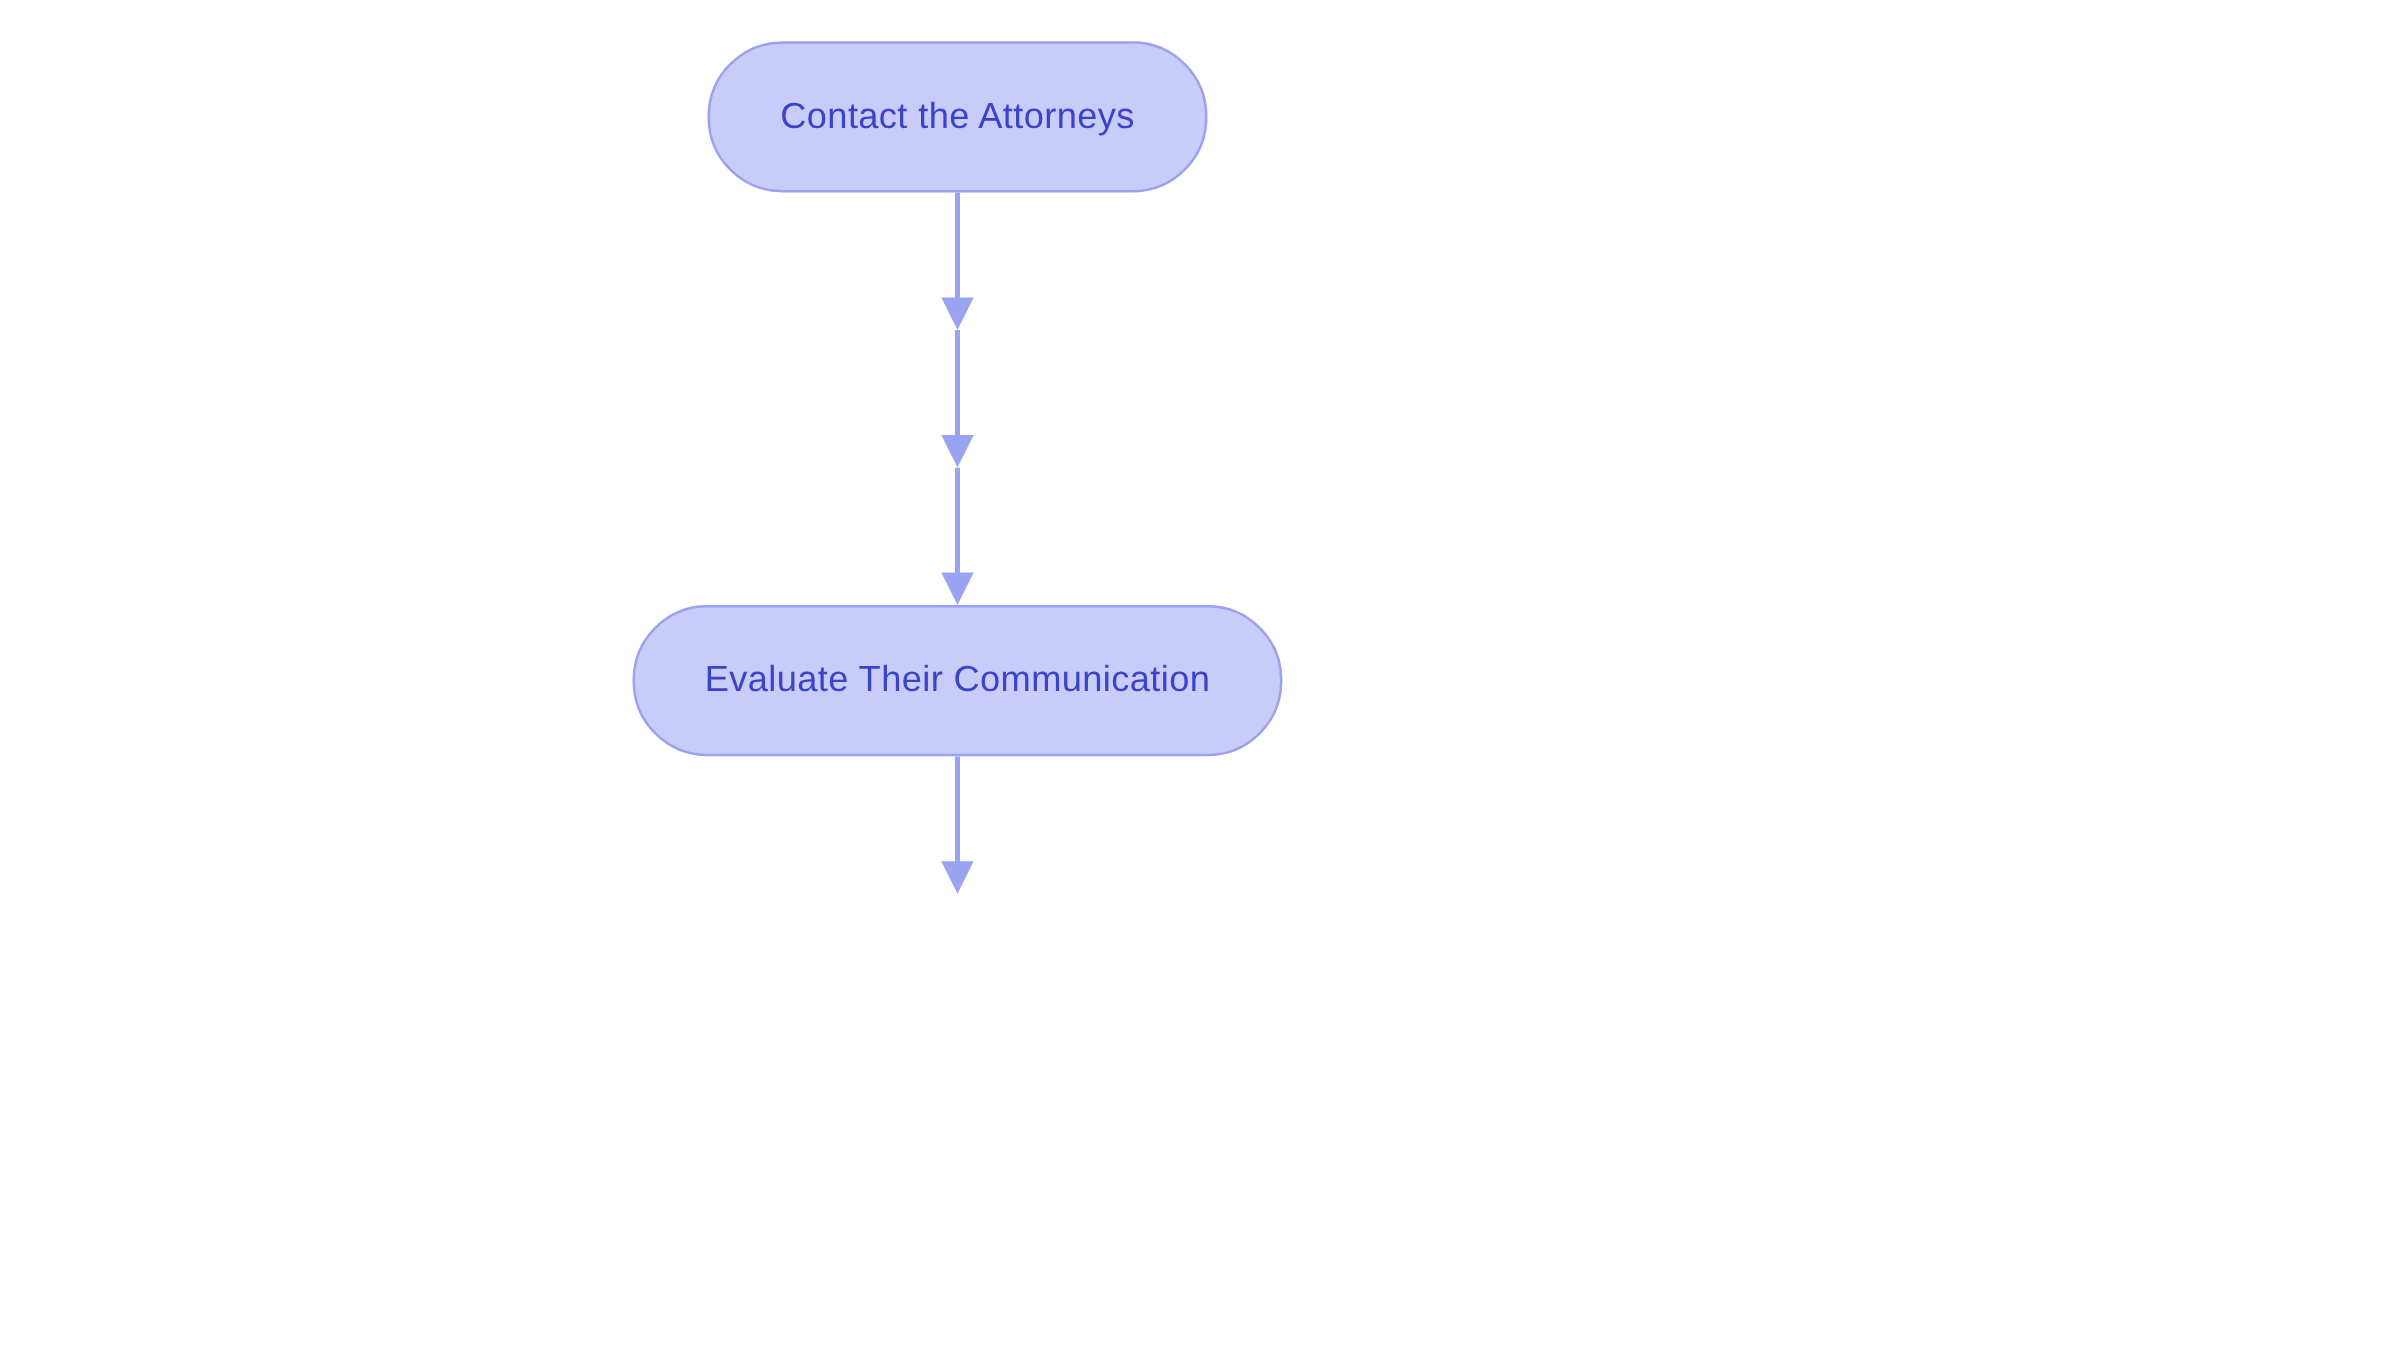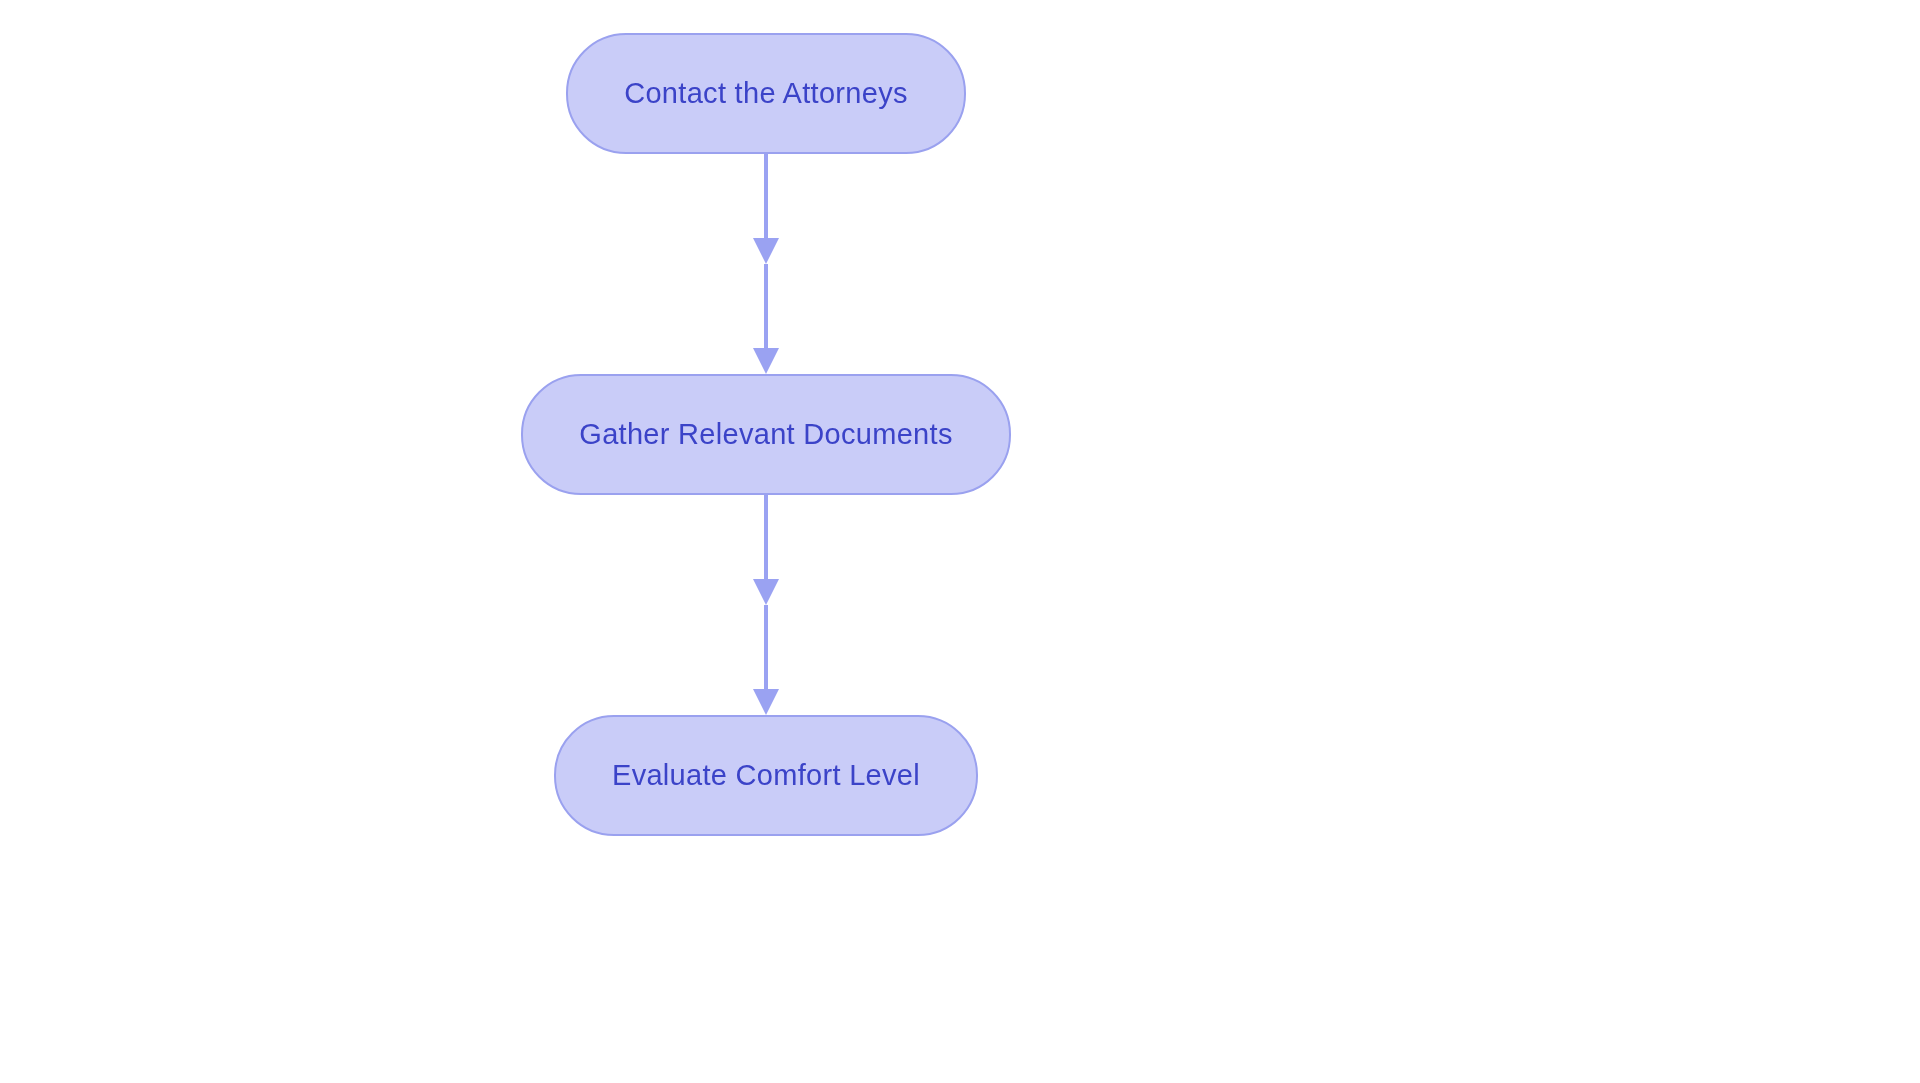--- a/index.html
+++ b/index.html
@@ -70,33 +70,30 @@
       <line x1="15" y1="0" x2="15" y2="86" stroke="currentColor" stroke-width="4"></line>
       <polygon points="2,84 28,84 15,110" fill="currentColor"></polygon>
     </svg>
 
 
     <svg class="flow-arrow" viewBox="0 0 30 110" aria-hidden="true">
       <line x1="15" y1="0" x2="15" y2="86" stroke="currentColor" stroke-width="4"></line>
       <polygon points="2,84 28,84 15,110" fill="currentColor"></polygon>
     </svg>
 
+
+    <svg class="flow-arrow" viewBox="0 0 30 110" aria-hidden="true">
+      <line x1="15" y1="0" x2="15" y2="86" stroke="currentColor" stroke-width="4"></line>
+      <polygon points="2,84 28,84 15,110" fill="currentColor"></polygon>
+    </svg>
+
     <div class="flow-node">
-      <span>Gather Relevant Documents</span>
+      <span>Evaluate Their Communication</span>
     </div>
 
     <svg class="flow-arrow" viewBox="0 0 30 110" aria-hidden="true">
       <line x1="15" y1="0" x2="15" y2="86" stroke="currentColor" stroke-width="4"></line>
       <polygon points="2,84 28,84 15,110" fill="currentColor"></polygon>
     </svg>
 
 
-    <svg class="flow-arrow" viewBox="0 0 30 110" aria-hidden="true">
-      <line x1="15" y1="0" x2="15" y2="86" stroke="currentColor" stroke-width="4"></line>
-      <polygon points="2,84 28,84 15,110" fill="currentColor"></polygon>
-    </svg>
-
-    <div class="flow-node">
-      <span>Evaluate Comfort Level</span>
-    </div>
-
   </div>
 </div>
 
 </body></html>

